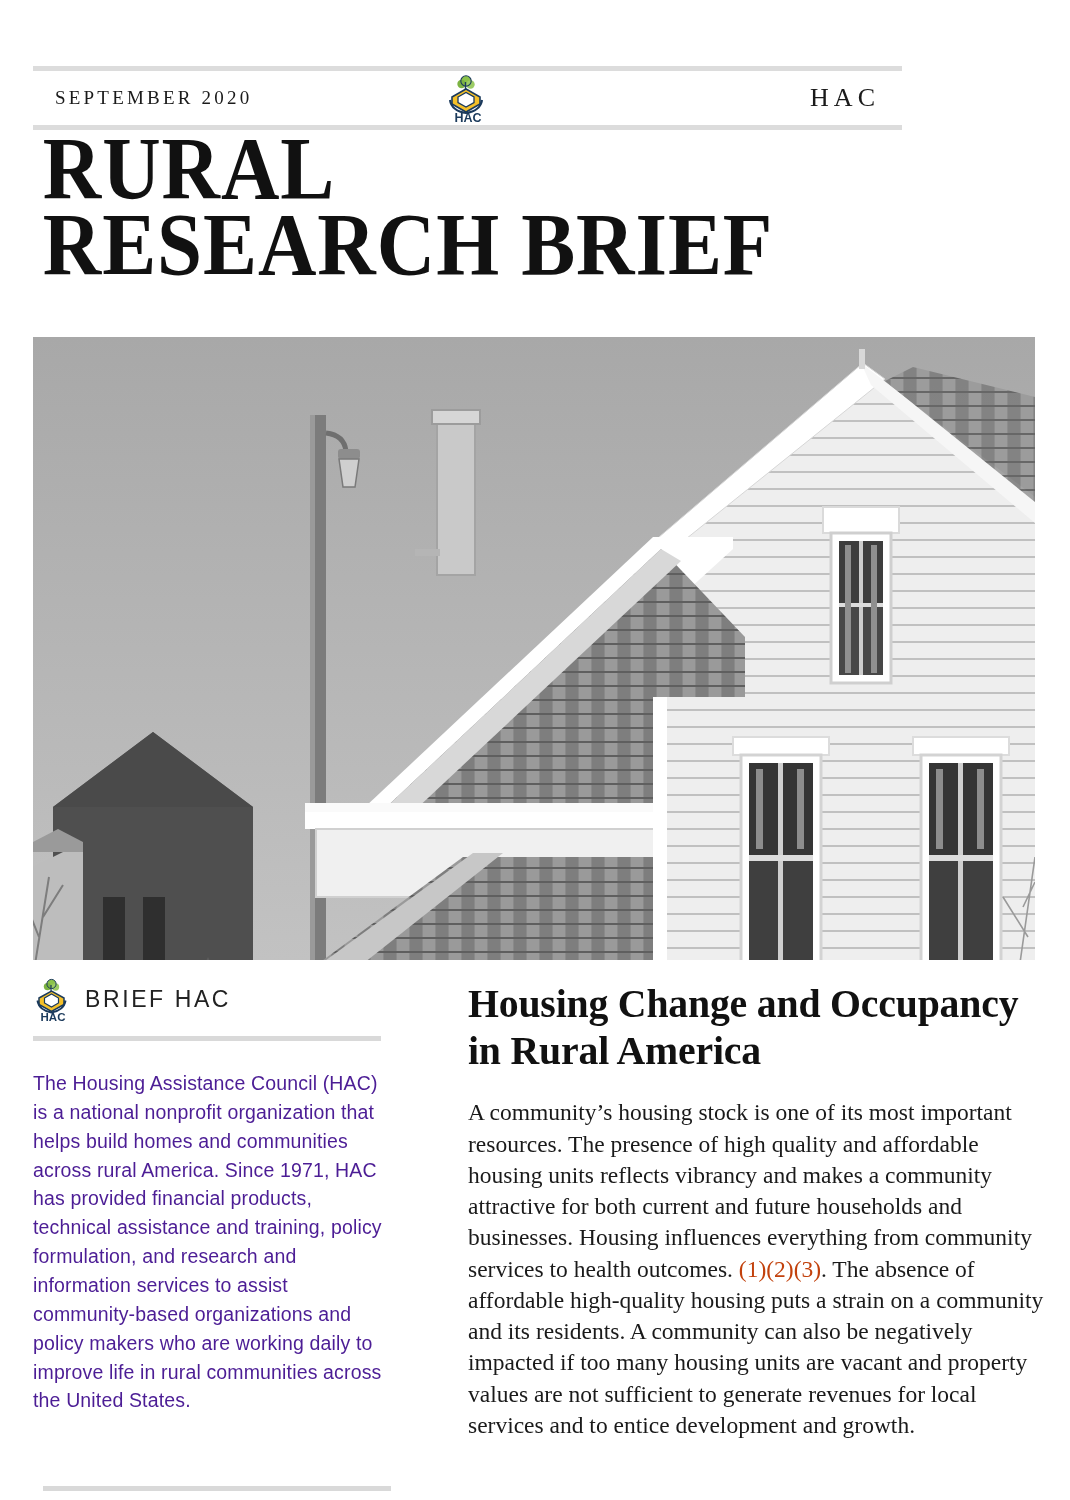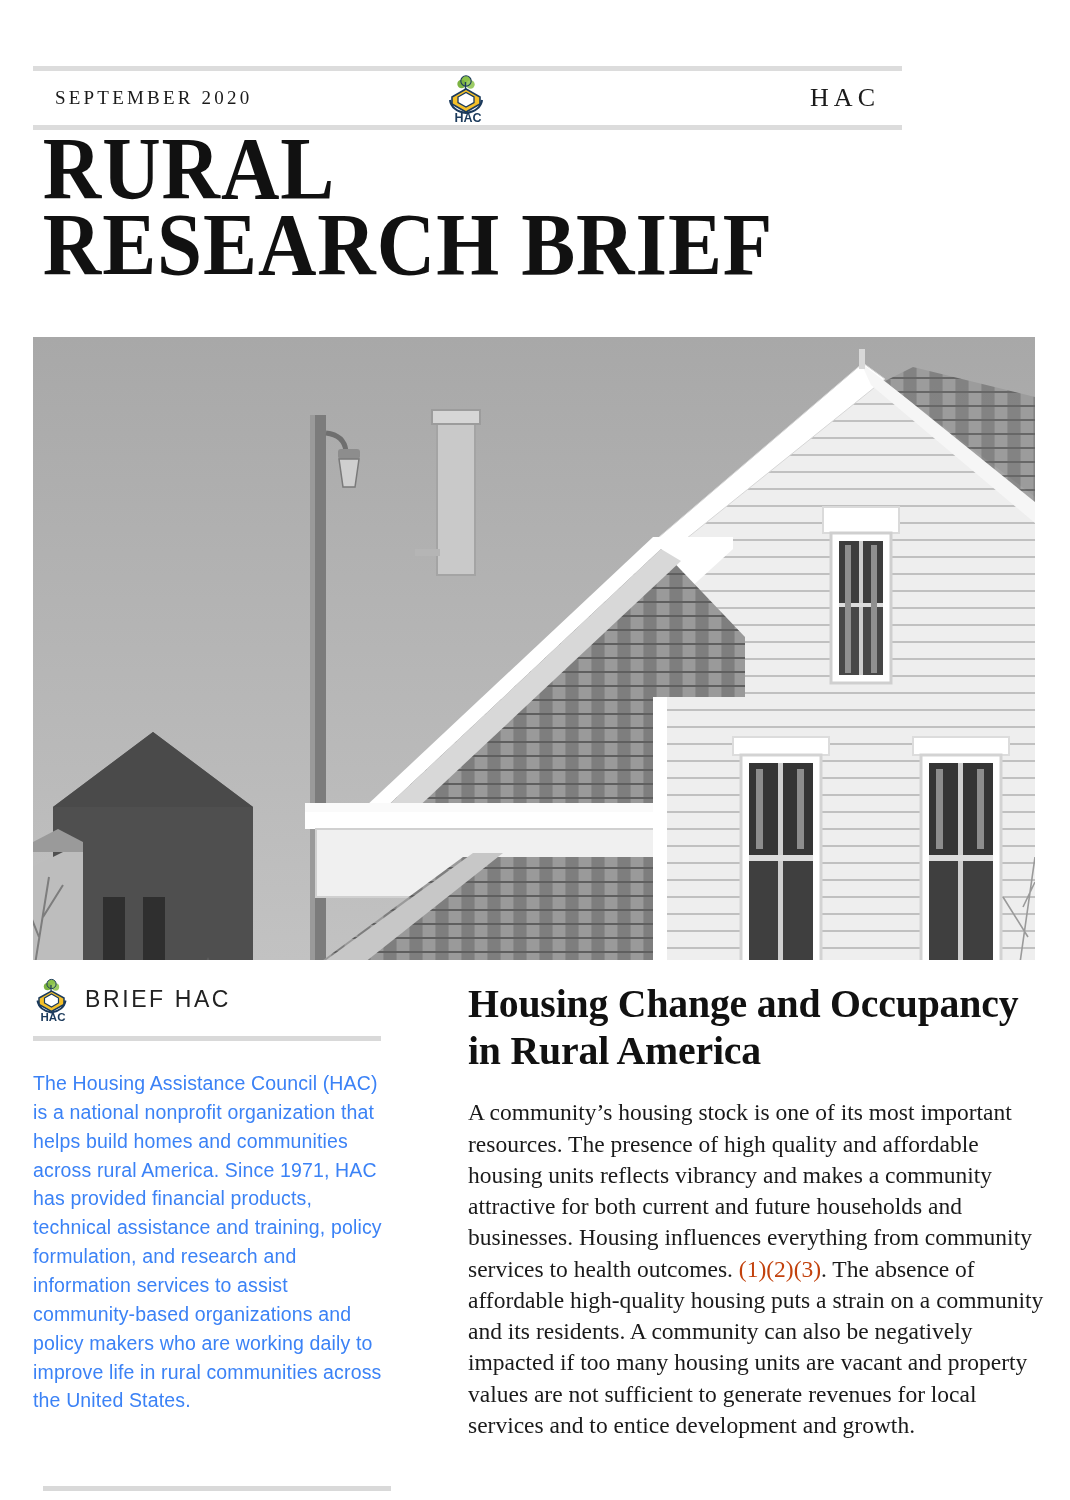--- a/index.html
+++ b/index.html
@@ -100,21 +100,21 @@
     font-weight:400;
   }
   .sb-rule {
     height:5px; background:#d9d9d9;
     width:348px; margin-top:14px;
   }
   .sb-body {
     font-family:"Liberation Sans", sans-serif;
     font-size:19.5px;
     line-height:1.48;
-    color:#3b82f6;
+    color:#4c1d95;
     margin-top:28px;
     width:350px;
     letter-spacing:0.15px;
   }
   .sb-rule-bottom {
     height:5px; background:#d9d9d9;
     width:348px;
     position:absolute; top:510px; left:10px;
   }
 

